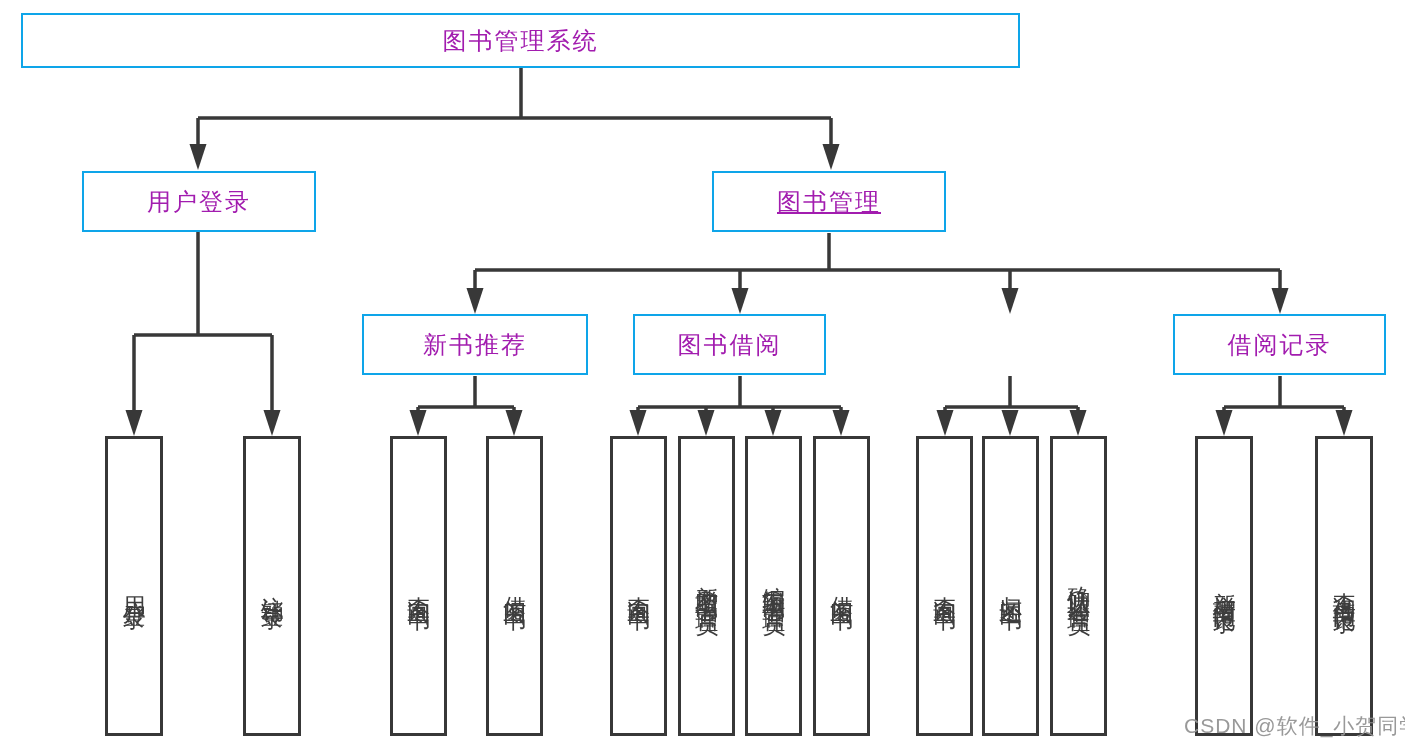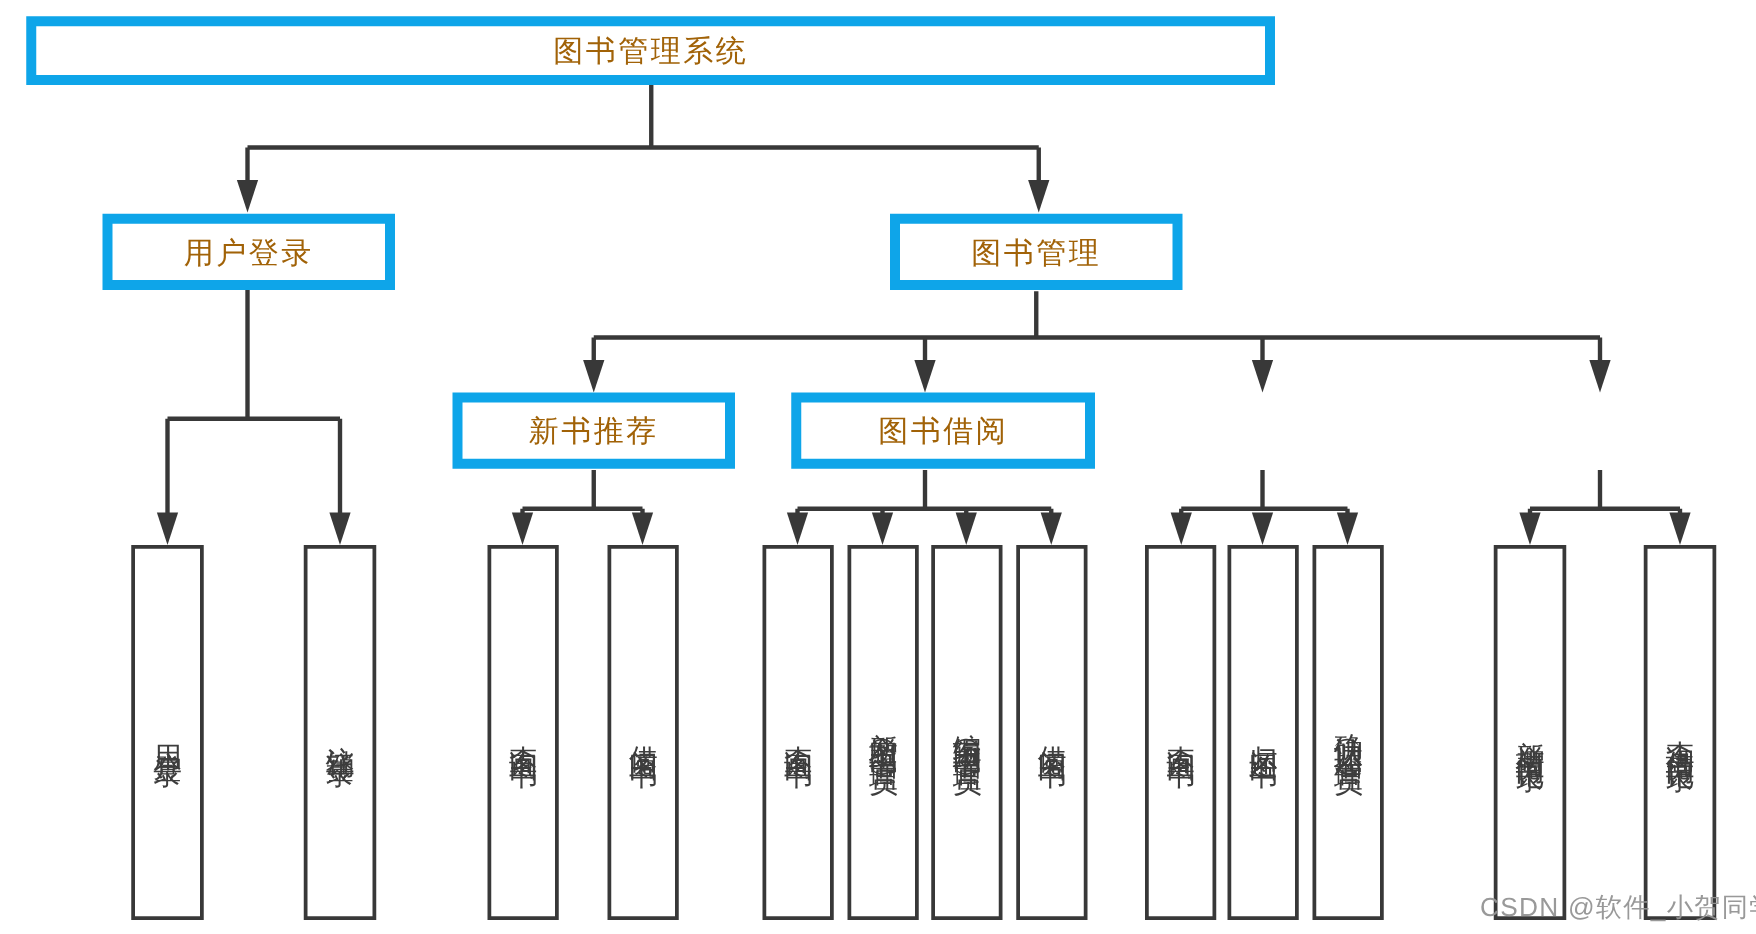--- a/index.html
+++ b/index.html
@@ -8,24 +8,24 @@
     width: 1405px;
     height: 747px;
     background: #ffffff;
     font-family: "Liberation Sans", sans-serif;
     overflow: hidden;
   }
   svg.wires { position: absolute; left: 0; top: 0; z-index: 1; }
   .hbox {
     position: absolute; z-index: 2;
     background: #ffffff;
-    border: 8px solid #0ea5e9;
+    border: 2px solid #0ea5e9;
     box-sizing: border-box;
     display: flex; align-items: center; justify-content: center;
-    font-size: 24px; letter-spacing: 2px; color: #a16207;
+    font-size: 24px; letter-spacing: 2px; color: #a21caf;
     white-space: nowrap;
   }
   .vbox {
     position: absolute; z-index: 2;
     top: 436px; height: 300px;
     background: #ffffff;
     border: 3px solid #383838;
     box-sizing: border-box;
     display: flex; align-items: center; justify-content: center;
   }
@@ -79,29 +79,32 @@
     </g>
   </svg>
 
   <div class="hbox" style="left:21px; top:13px; width:999px; height:55px;">
     <span>图书管理系统</span>
   </div>
 
   <div class="hbox" style="left:82px; top:171px; width:234px; height:61px;">
     <span>用户登录</span>
   </div>
-  <div class="hbox" style="left:712px; top:171px; width:234px; height:61px;">
+  <div class="hbox" style="left:712px; top:171px; width:234px; height:61px;text-decoration:underline;">
     <span>图书管理</span>
   </div>
 
   <div class="hbox" style="left:362px; top:314px; width:226px; height:61px;font-family:Liberation Mono, monospace;">
     <span>新书推荐</span>
   </div>
-  <div class="hbox" style="left:633px; top:314px; width:243px; height:61px;">
+  <div class="hbox" style="left:633px; top:314px; width:193px; height:61px;">
     <span>图书借阅</span>
+  </div>
+  <div class="hbox" style="left:1173px; top:314px; width:213px; height:61px;">
+    <span>借阅记录</span>
   </div>
 
   <div class="vbox" style="left:105px; width:58px;">
     <span class="vtext">用户登录</span>
   </div>
   <div class="vbox" style="left:243px; width:58px;">
     <span class="vtext">注销登录</span>
   </div>
 
   <div class="vbox" style="left:390px; width:57px;">

